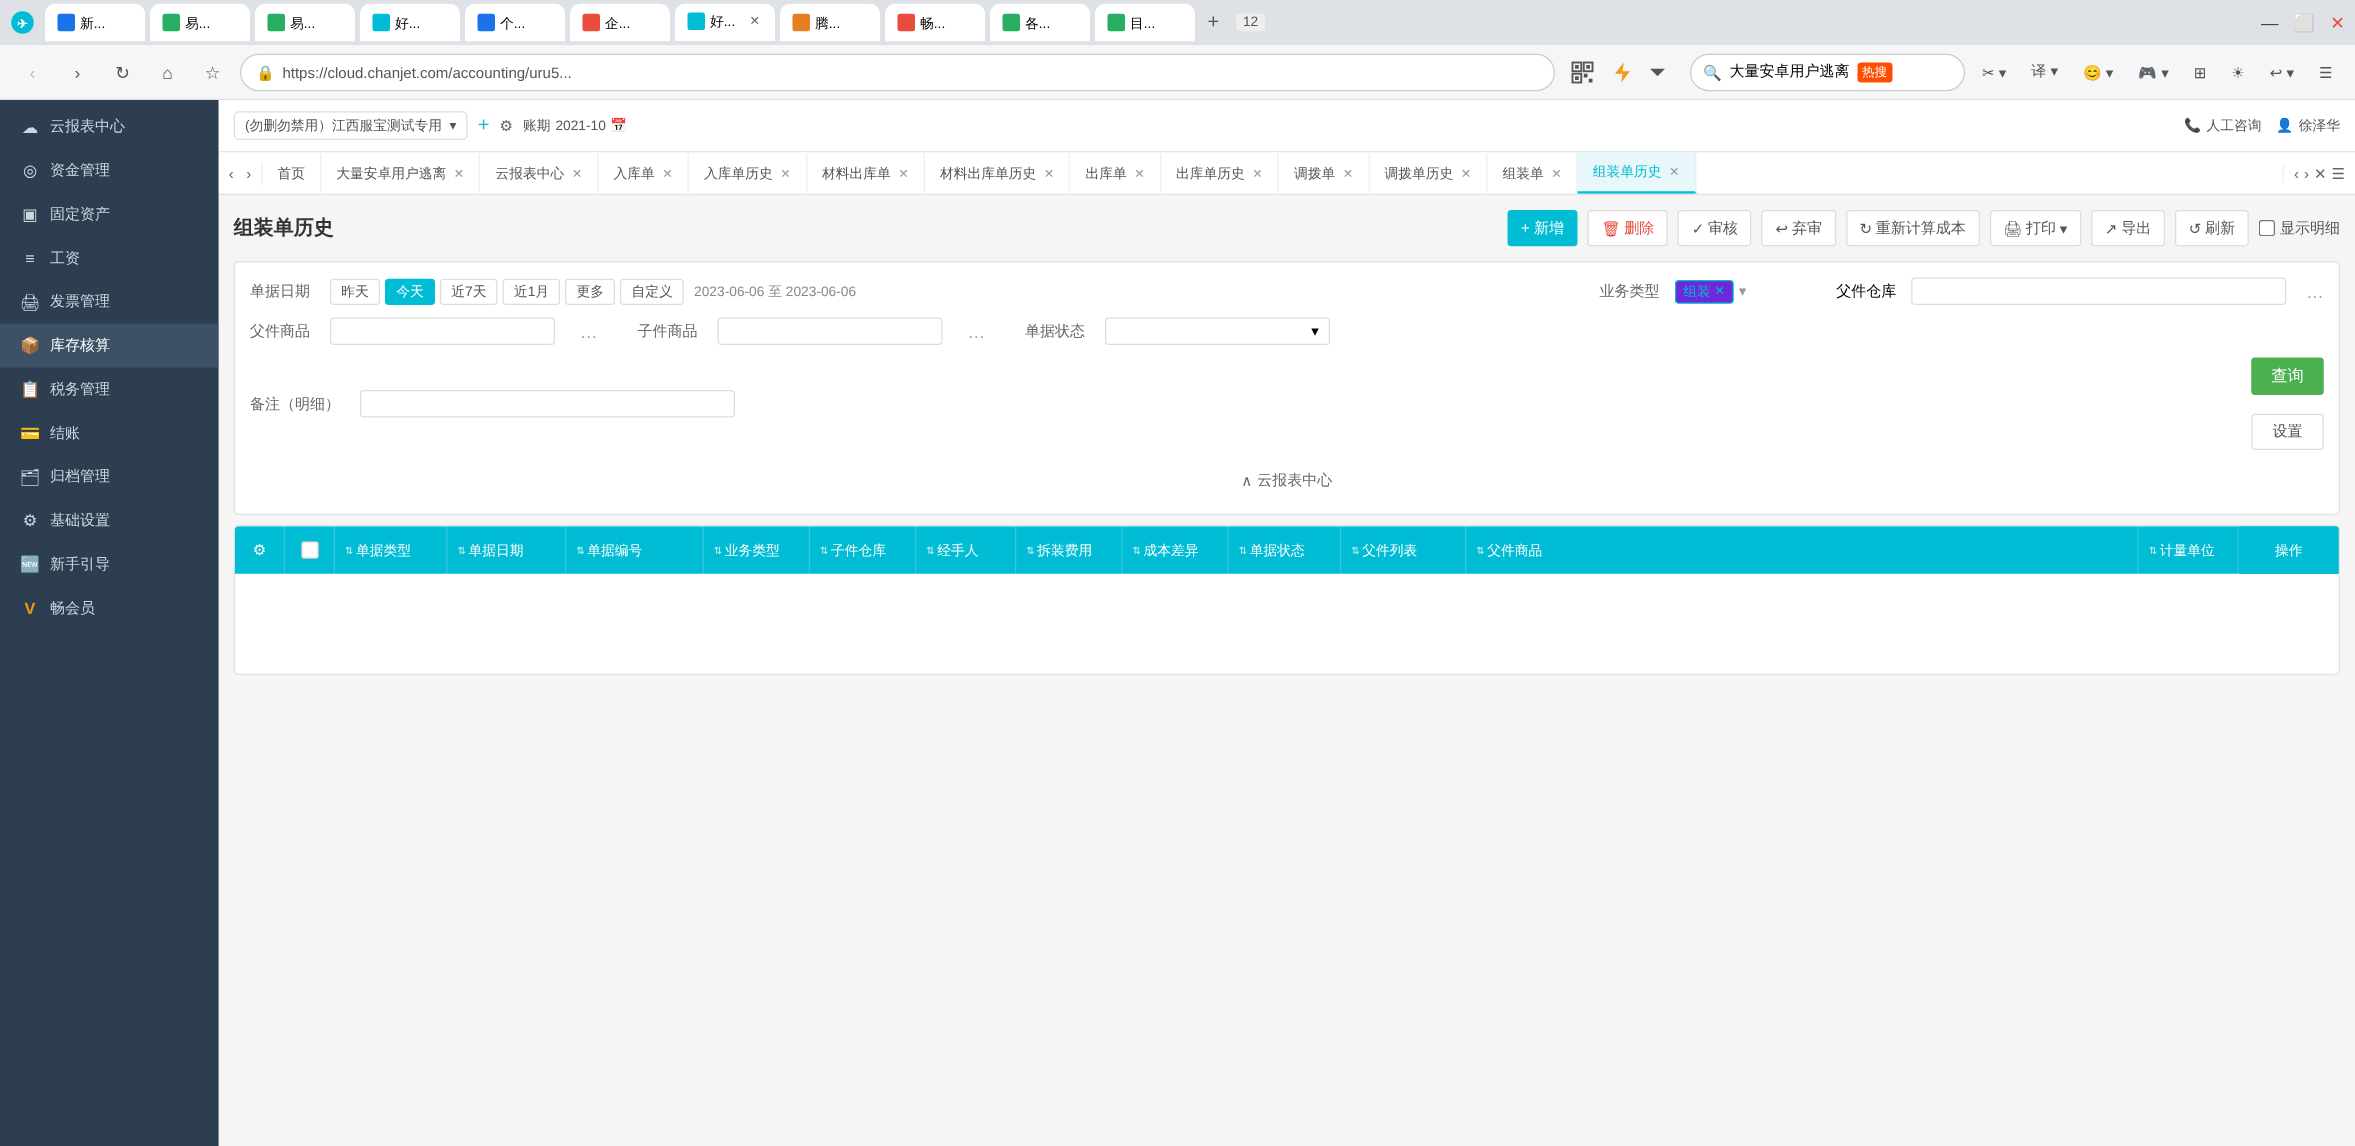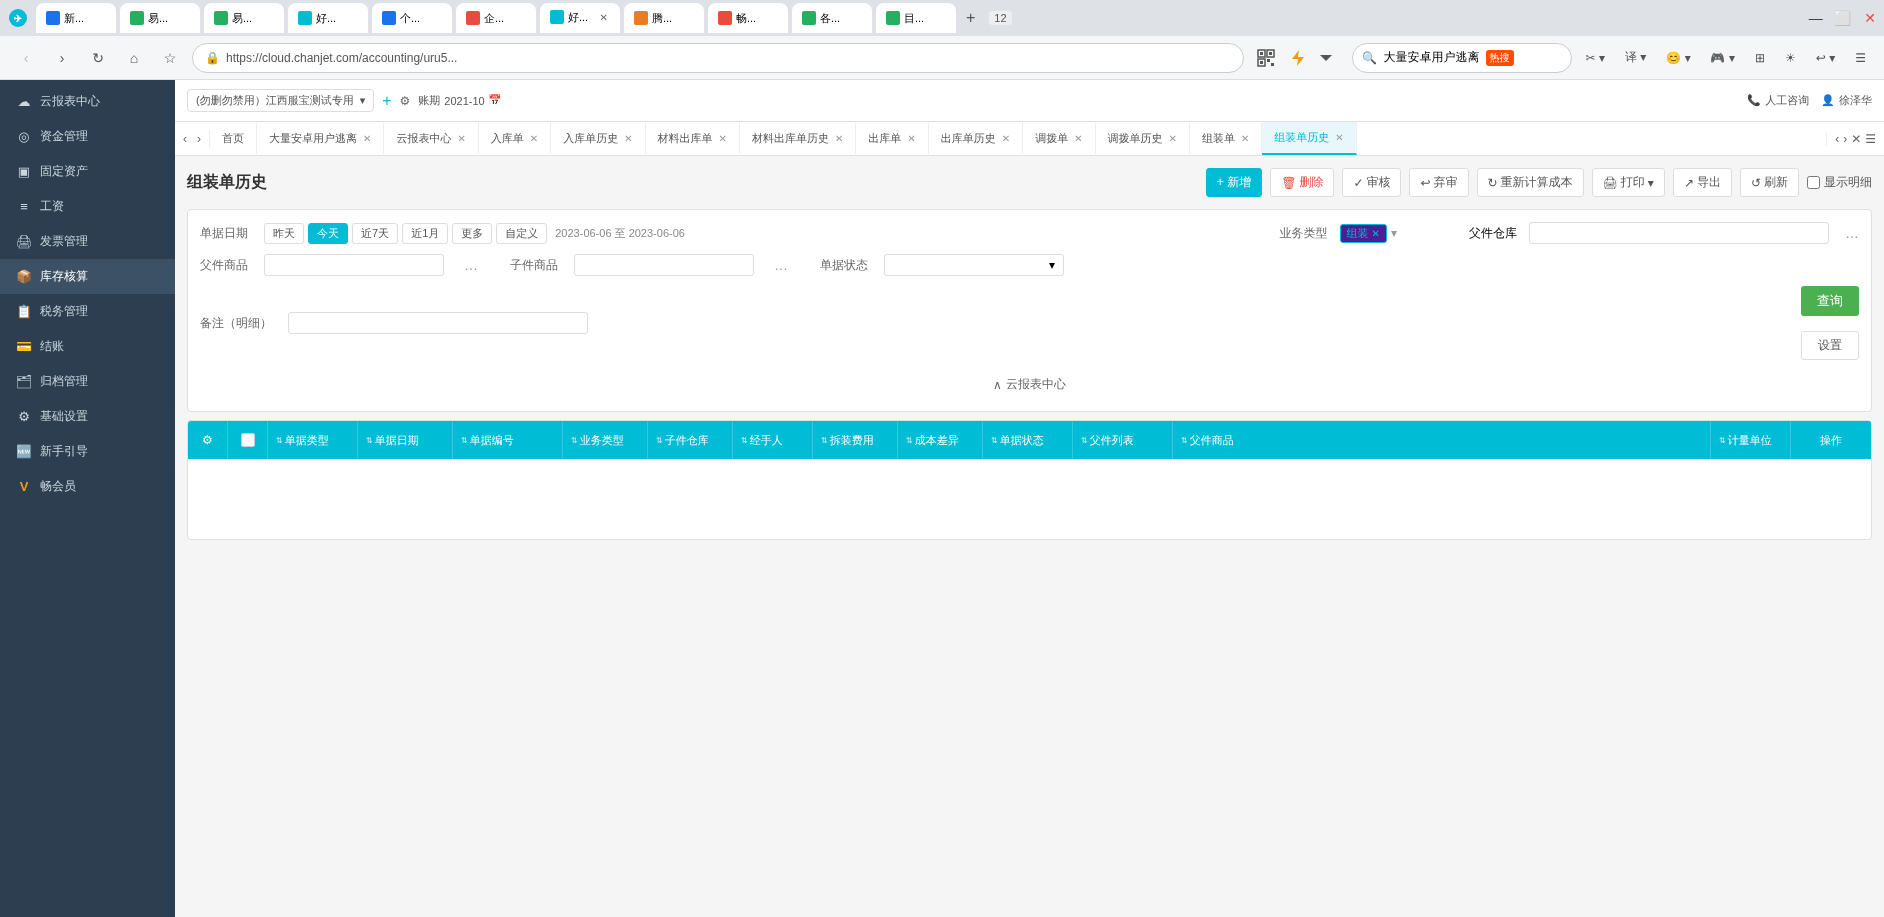--- a/index.html
+++ b/index.html
@@ -74,21 +74,21 @@
     
     .filter-section { background: white; border: 1px solid #e0e0e0; border-radius: 4px; padding: 12px; margin-bottom: 8px; }
     .filter-row { display: flex; align-items: center; gap: 16px; margin-bottom: 10px; }
     .filter-row:last-child { margin-bottom: 0; }
     .filter-label { color: #666; font-size: 12px; min-width: 48px; }
     .filter-date-group { display: flex; align-items: center; gap: 4px; }
     .date-btn { padding: 2px 8px; border: 1px solid #ddd; border-radius: 3px; background: white; font-size: 11px; color: #555; cursor: pointer; }
     .date-btn.active { background: #00bcd4; color: white; border-color: #00bcd4; }
     .date-range { font-size: 11px; color: #888; margin-left: 4px; }
     .filter-input { border: 1px solid #ddd; border-radius: 3px; padding: 3px 8px; font-size: 12px; color: #333; min-width: 200px; }
-    .filter-tag { background: #4c1d95; border: 1px solid #00bcd4; color: #00bcd4; border-radius: 3px; padding: 1px 6px; font-size: 11px; display: flex; align-items: center; gap: 3px; }
+    .filter-tag { background: #6d28d9; border: 1px solid #00bcd4; color: #00bcd4; border-radius: 3px; padding: 1px 6px; font-size: 11px; display: flex; align-items: center; gap: 3px; }
     .filter-tag-close { cursor: pointer; color: #00bcd4; font-size: 10px; }
     .filter-dots { color: #999; font-size: 14px; cursor: pointer; margin-left: 4px; }
     .collapse-btn { display: flex; align-items: center; justify-content: center; gap: 4px; color: #666; font-size: 12px; cursor: pointer; padding: 6px 0; }
 
     
     .table-container { background: white; border: 1px solid #e0e0e0; border-radius: 4px; overflow: hidden; }
     .table-toolbar { background: #00bcd4; display: flex; align-items: center; height: 38px; }
     .table-toolbar-gear { width: 40px; height: 38px; display: flex; align-items: center; justify-content: center; color: white; cursor: pointer; border-right: 1px solid rgba(255,255,255,0.2); }
     .table-toolbar-check { width: 40px; height: 38px; display: flex; align-items: center; justify-content: center; border-right: 1px solid rgba(255,255,255,0.2); }
     .table-col-header { display: flex; align-items: center; gap: 2px; padding: 0 8px; color: white; font-size: 11px; white-space: nowrap; border-right: 1px solid rgba(255,255,255,0.2); height: 38px; cursor: pointer; }

